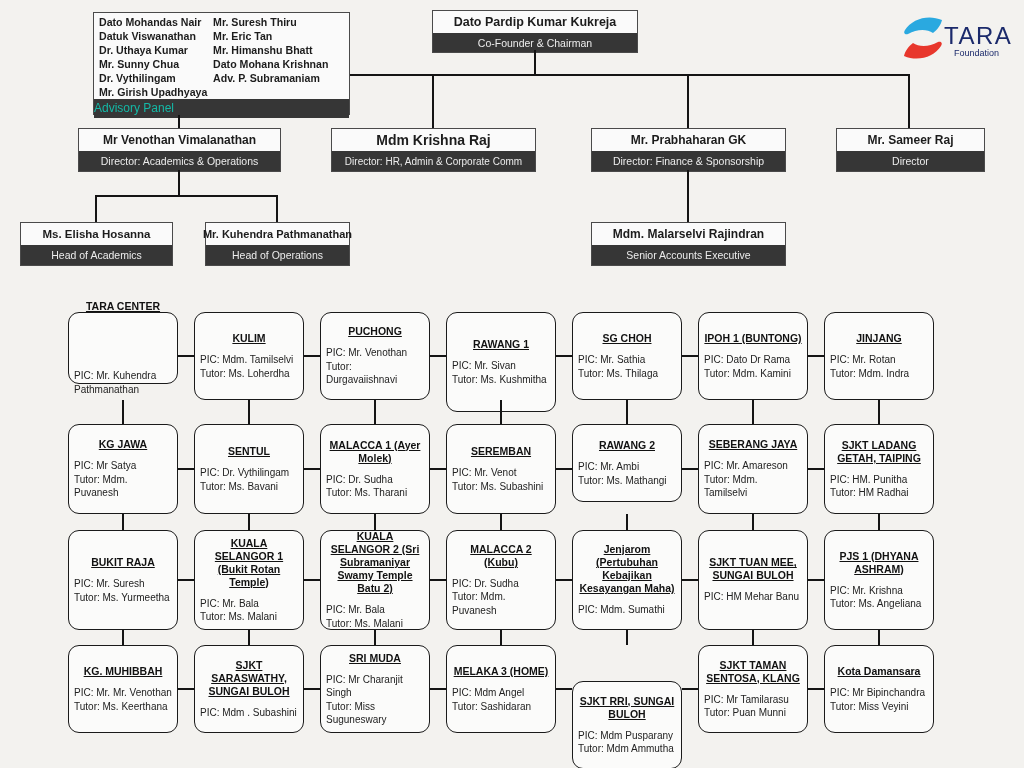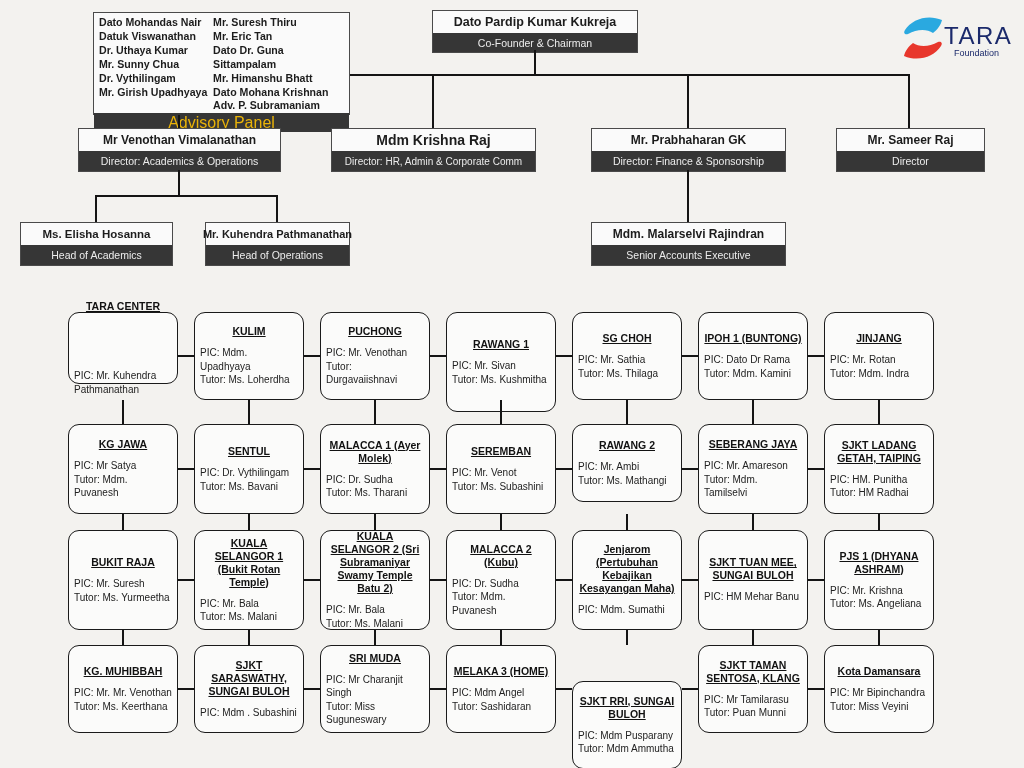--- a/index.html
+++ b/index.html
@@ -23,21 +23,21 @@
     border:1px solid #4a4a4a;background:#fafafa;box-sizing:border-box;
     display:flex;flex-direction:column;
   }
   .advisory-names{
     flex:1;display:flex;padding:3px 2px 0 5px;
     font-weight:bold;font-size:10.6px;line-height:13.9px;color:#1c1c1c;
   }
   .acol1{width:46%;}
   .acol2{width:54%;}
   .advisory-bar{
-    background:#363636;color:#eab308;font-size:16px;text-align:center;
+    background:#363636;color:#14b8a6;font-size:12px;
     height:19px;line-height:19px;
   }
   
   .line{position:absolute;background:#141414;}
   
   .center-box{
     position:absolute;box-sizing:border-box;width:110px;
     border:1.6px solid #1a1a1a;border-radius:11px;background:#fbfbfa;
     display:flex;flex-direction:column;justify-content:center;
     padding:4px 5px;
@@ -62,21 +62,20 @@
           <div>Dato Mohandas Nair</div>
           <div>Datuk Viswanathan</div>
           <div>Dr. Uthaya Kumar</div>
           <div>Mr. Sunny Chua</div>
           <div>Dr. Vythilingam</div>
           <div>Mr. Girish  Upadhyaya</div>
         </div>
       <div class="acol2" id="adv-right">
           <div>Mr. Suresh Thiru</div>
           <div>Mr. Eric Tan</div>
-          <div>Dato Dr. Guna Sittampalam</div>
           <div>Mr. Himanshu Bhatt</div>
           <div>Dato Mohana Krishnan</div>
           <div>Adv. P. Subramaniam</div>
         </div>
     </div>
     <div class="advisory-bar">Advisory Panel</div>
   </div>
 
   <div class="node" style="left:432px;top:10px;width:206px;">
     <div class="node-name" style="font-size:12.5px;">Dato Pardip Kumar Kukreja</div>
@@ -137,21 +136,21 @@
   <div id="grid">
       <div class="center-box" style="left: 68px; top: 312px; height: 72px; gap: 48px;">
         <div class="cb-title">TARA CENTER</div>
         <div class="cb-lines">
           <div class="cb-line">PIC: Mr. Kuhendra Pathmanathan</div>
         </div>
       </div>
       <div class="center-box" style="left: 194px; top: 312px; height: 88px;">
         <div class="cb-title">KULIM</div>
         <div class="cb-lines">
-          <div class="cb-line">PIC: Mdm. Upadhyaya</div>
+          <div class="cb-line">PIC: Mdm. Tamilselvi</div>
           <div class="cb-line">Tutor: Ms. Loherdha</div>
         </div>
       </div>
       <div class="center-box" style="left: 320px; top: 312px; height: 88px;">
         <div class="cb-title">PUCHONG</div>
         <div class="cb-lines">
           <div class="cb-line">PIC: Mr. Venothan</div>
           <div class="cb-line">Tutor: Durgavaiishnavi</div>
         </div>
       </div>

